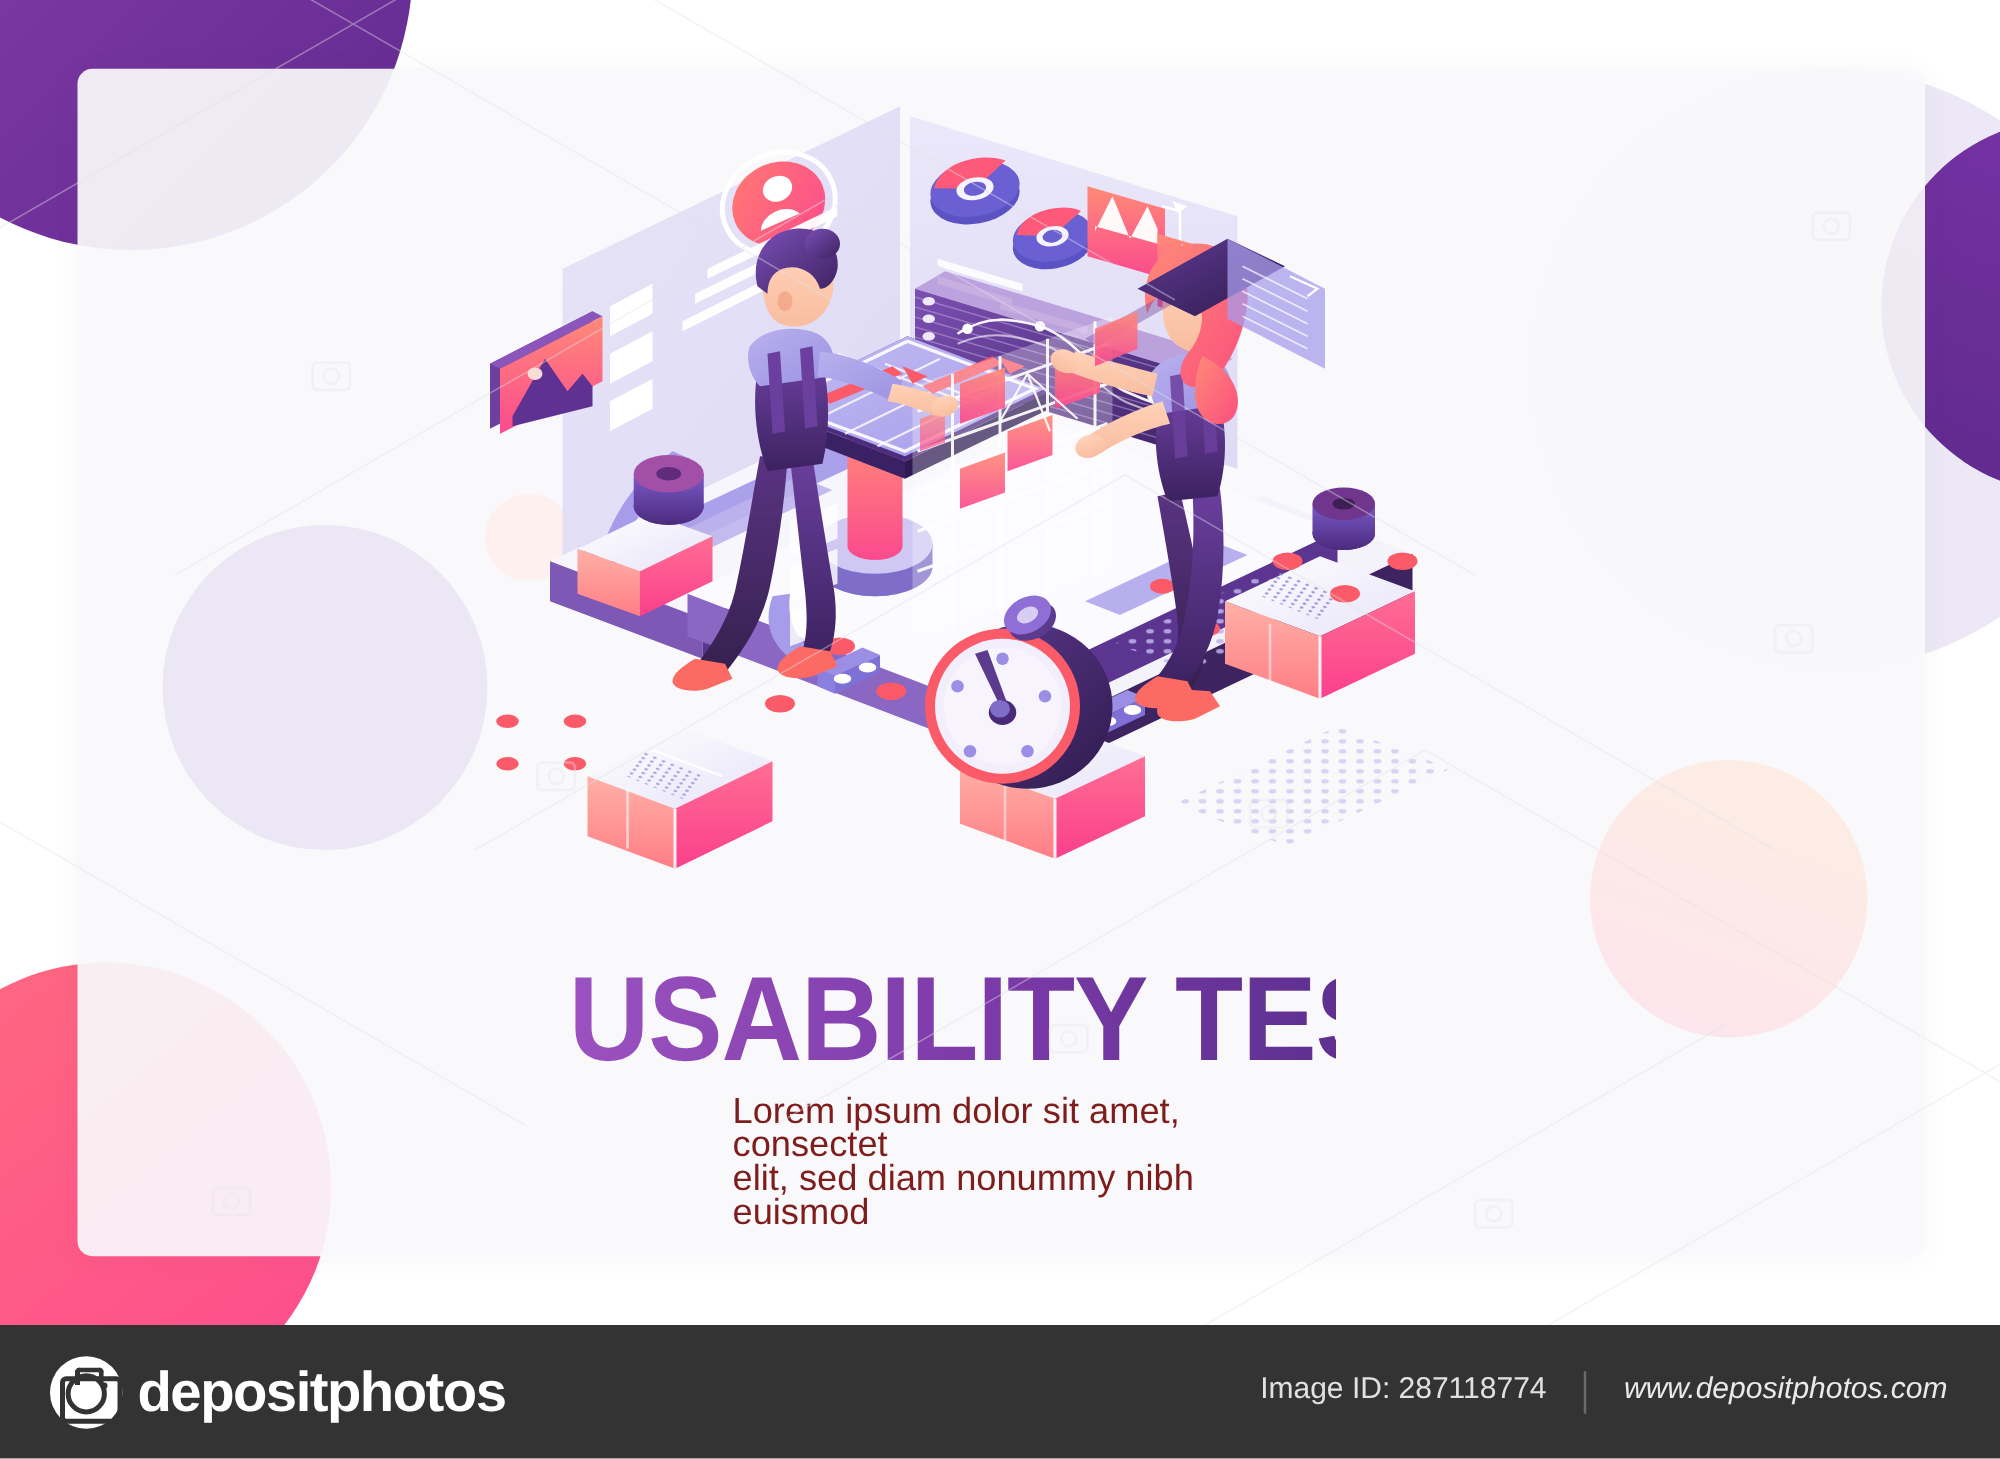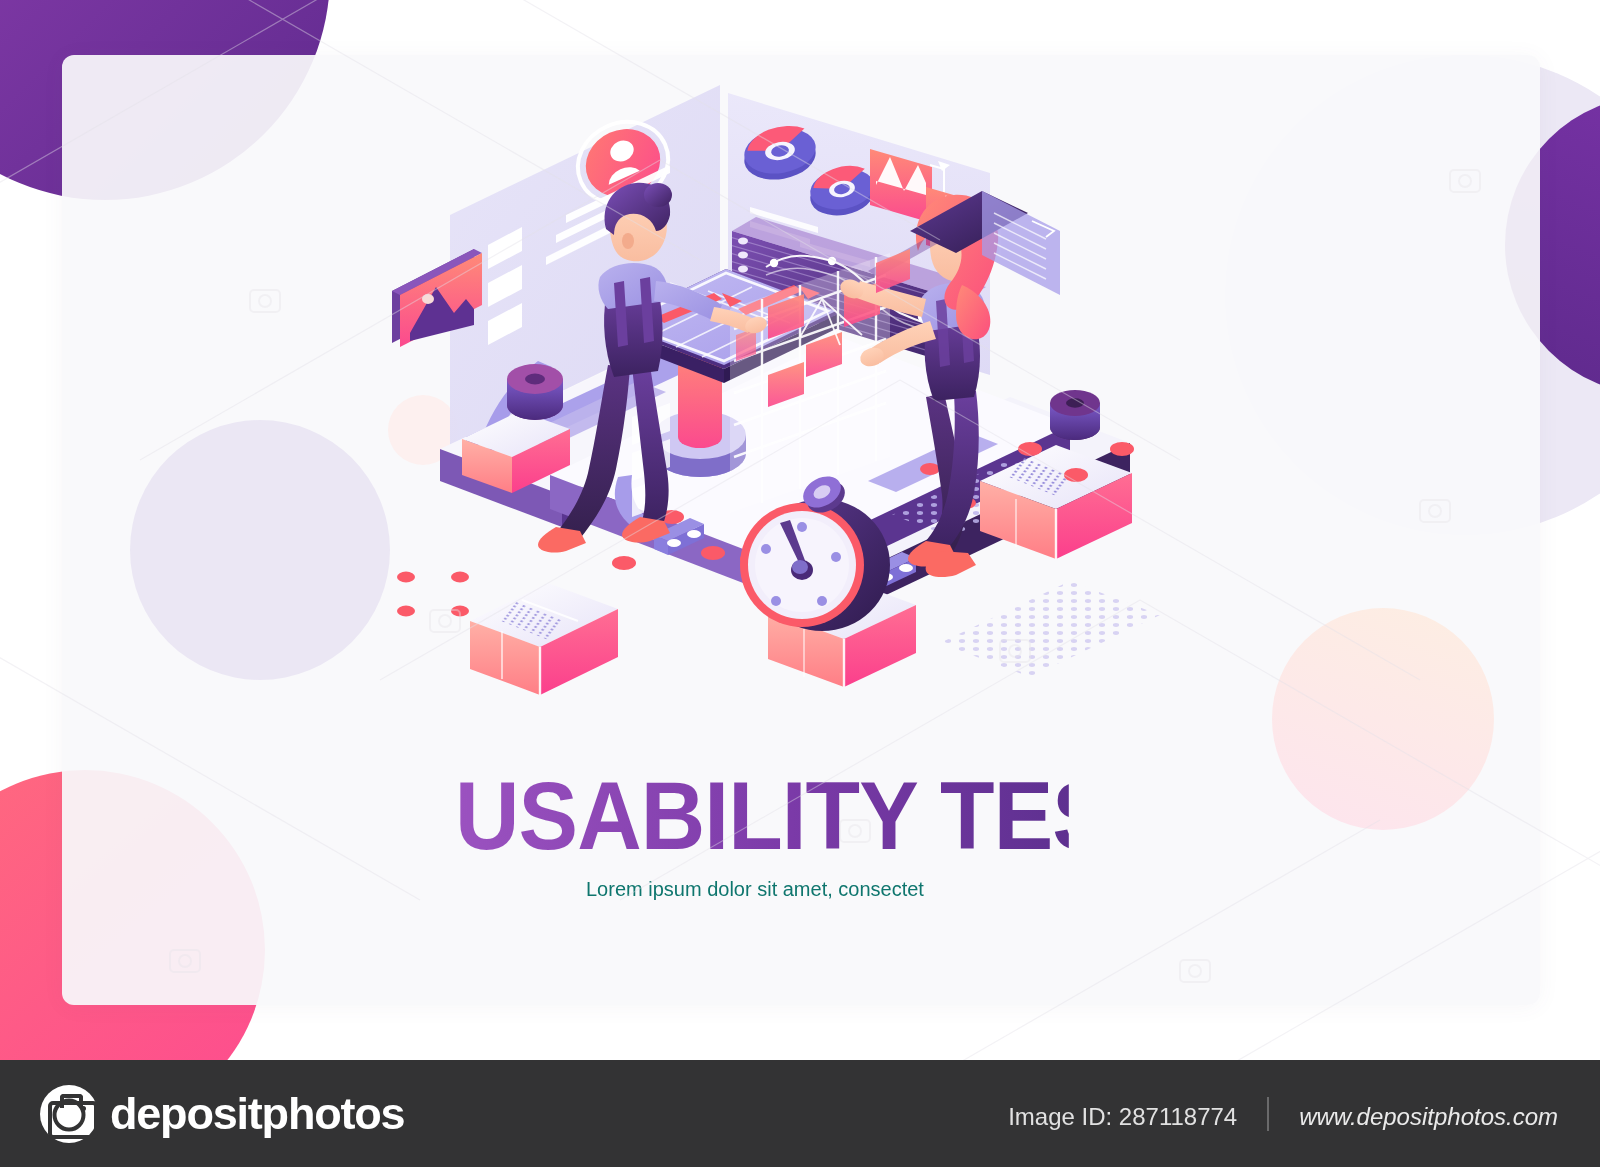--- a/index.html
+++ b/index.html
@@ -32,40 +32,40 @@
   #headline{position:absolute;left:455px;top:768px;width:660px;
       font-family:"Liberation Sans Narrow","Liberation Sans",sans-serif;
       font-weight:700;font-size:96px;line-height:96px;letter-spacing:-1px;
       transform:scaleX(0.93);transform-origin:left center;
       color:#8a46b4;
       background:linear-gradient(90deg,#9b52c0 0%,#7b3aa8 55%,#5e3090 100%);
       -webkit-background-clip:text;background-clip:text;
       -webkit-text-fill-color:transparent;
       white-space:nowrap;}
   #subcopy{position:absolute;left:586px;top:876px;width:400px;
-      font-size:20px;line-height:27px;color:#0f766e;font-weight:400;}
+      font-size:29px;line-height:27px;color:#7f1d1d;font-weight:400;}
   #subcopy span{display:block;}
 
   
   #footer{position:absolute;left:0;top:1060px;width:1600px;height:107px;
       background:#333334;display:flex;align-items:center;}
   #brand{display:flex;align-items:center;margin-left:40px;}
   #brand-mark{width:58px;height:58px;border-radius:50%;background:#ffffff;
       position:relative;flex:0 0 auto;}
   #brand-mark .lens{position:absolute;left:50%;top:52%;transform:translate(-50%,-50%);
       width:25px;height:25px;border-radius:50%;border:4px solid #333334;}
   #brand-mark .body{position:absolute;left:8px;top:16px;width:42px;height:30px;
       border:4px solid #333334;border-radius:5px;background:transparent;}
   #brand-mark .hump{position:absolute;left:20px;top:9px;width:15px;height:10px;
       border:4px solid #333334;border-bottom:none;border-radius:4px 4px 0 0;}
   #brand-mark .dot{position:absolute;right:12px;top:21px;width:5px;height:5px;
       border-radius:50%;background:#333334;}
   #brand-text{color:#ffffff;font-size:45px;font-weight:700;letter-spacing:-1.2px;
       margin-left:12px;}
-  #footer-right{margin-left:auto;margin-right:42px;display:flex;align-items:flex-end;
+  #footer-right{margin-left:auto;margin-right:42px;display:flex;align-items:flex-start;
       color:#f0f0f0;font-size:24px;}
   #img-id{opacity:.92;}
   #footer-div{width:2px;height:34px;background:#6a6a6b;margin:0 30px;}
   #footer-url{opacity:.97;font-style:italic;}
 
   
   #illo{position:absolute;left:370px;top:45px;width:820px;height:700px;}
   #illo svg{display:block;}
 
   
@@ -555,20 +555,21 @@
       <path d="M506,218 L540,204 L540,234 L506,248 Z" fill="url(#gCoral2)" opacity=".9"></path>
     </g>
 
   </svg>
   </div>
 
   <div id="headline">USABILITY TESTING</div>
 
   <div id="subcopy">
     <span>Lorem ipsum dolor sit amet, consectet</span>
+    <span>elit, sed diam nonummy nibh euismod</span>
   </div>
 
   <div id="footer">
     <div id="brand">
       <div id="brand-mark">
         <div class="body"></div>
         <div class="hump"></div>
         <div class="lens"></div>
         <div class="dot"></div>
       </div>

